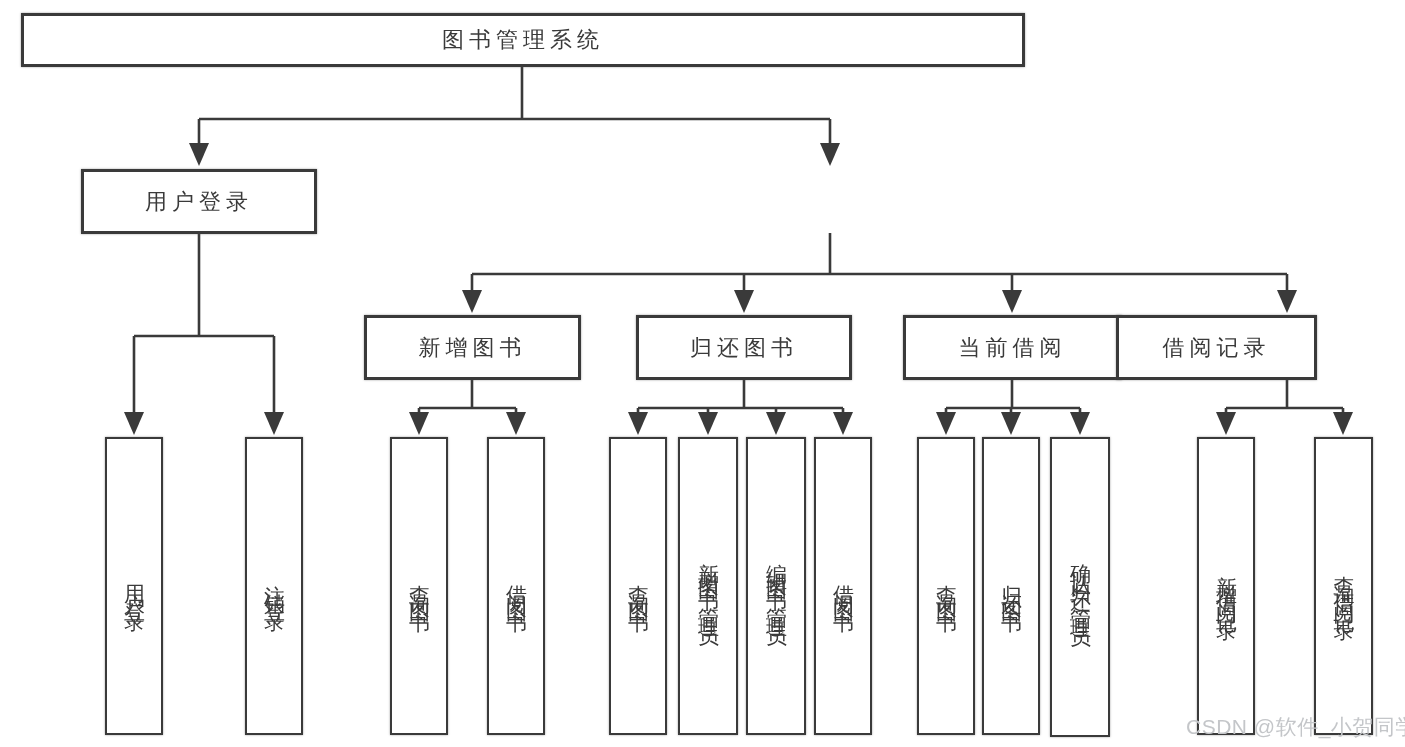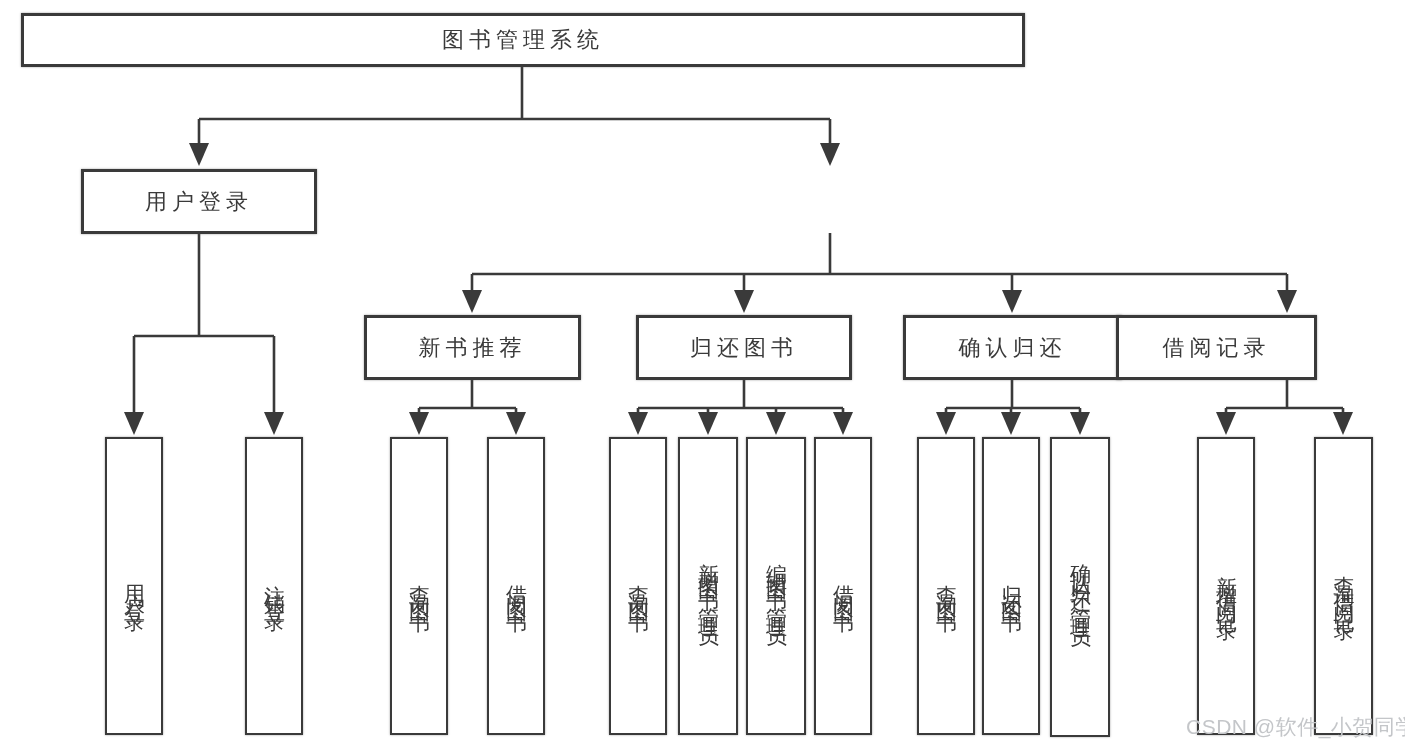--- a/index.html
+++ b/index.html
@@ -73,23 +73,23 @@
       <path d="M1287 380 V408 M1226 408 H1343 M1226 408 V414 M1343 408 V414"></path>
       <polygon points="1216,412 1236,412 1226,435"></polygon>
       <polygon points="1333,412 1353,412 1343,435"></polygon>
     </g>
   </svg>
 
   <div class="node" style="left:21px;top:13px;width:1004px;height:54px">图书管理系统</div>
 
   <div class="node" style="left:81px;top:169px;width:236px;height:65px">用户登录</div>
 
-  <div class="node" style="left:364px;top:315px;width:217px;height:65px">新书推荐</div>
+  <div class="node" style="left:364px;top:315px;width:217px;height:65px">新增图书</div>
   <div class="node" style="left:636px;top:315px;width:216px;height:65px">归还图书</div>
-  <div class="node" style="left:903px;top:315px;width:219px;height:65px">确认归还</div>
+  <div class="node" style="left:903px;top:315px;width:219px;height:65px">当前借阅</div>
   <div class="node" style="left:1116px;top:315px;width:201px;height:65px">借阅记录</div>
 
   <div class="node leaf" style="left:105px;top:437px;width:58px;height:298px">用户登录</div>
   <div class="node leaf" style="left:245px;top:437px;width:58px;height:298px">注销登录</div>
 
   <div class="node leaf" style="left:390px;top:437px;width:58px;height:298px">查询图书</div>
   <div class="node leaf" style="left:487px;top:437px;width:58px;height:298px">借阅图书</div>
 
   <div class="node leaf" style="left:609px;top:437px;width:58px;height:298px">查询图书</div>
   <div class="node leaf" style="left:678px;top:437px;width:60px;height:298px">新增图书（管理员）</div>

